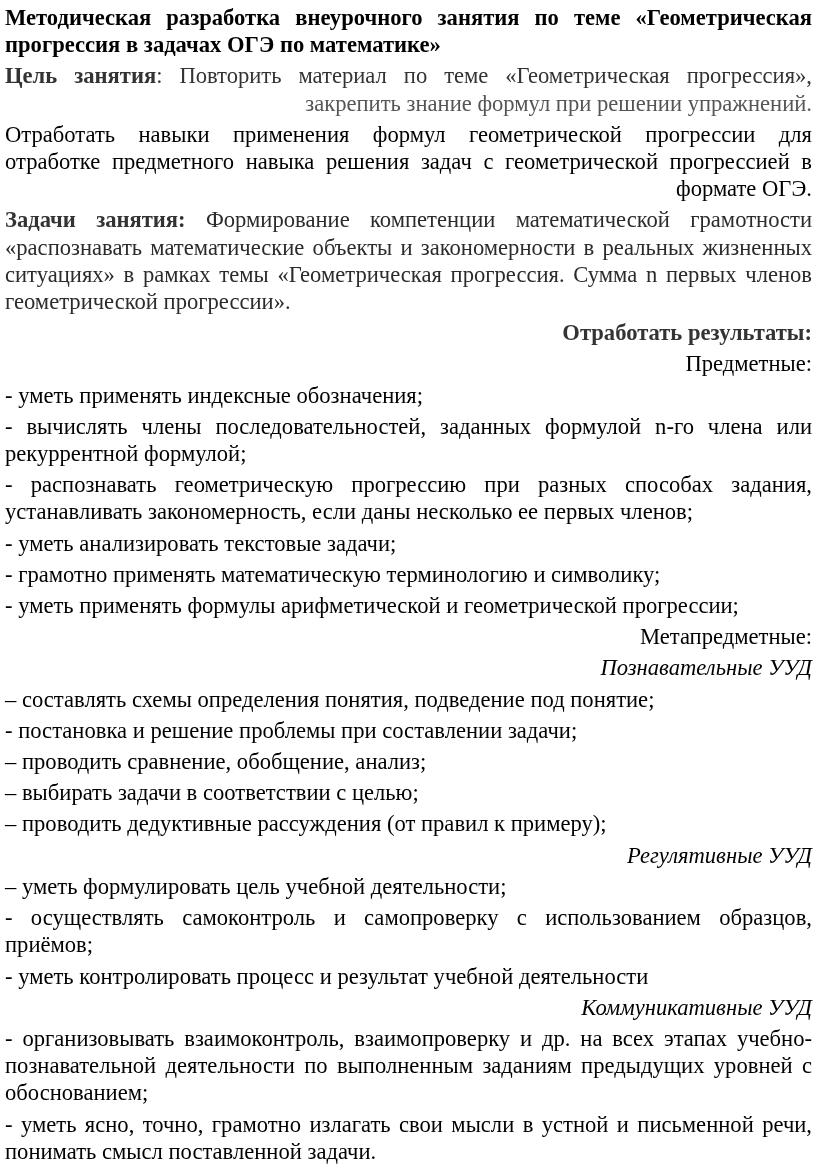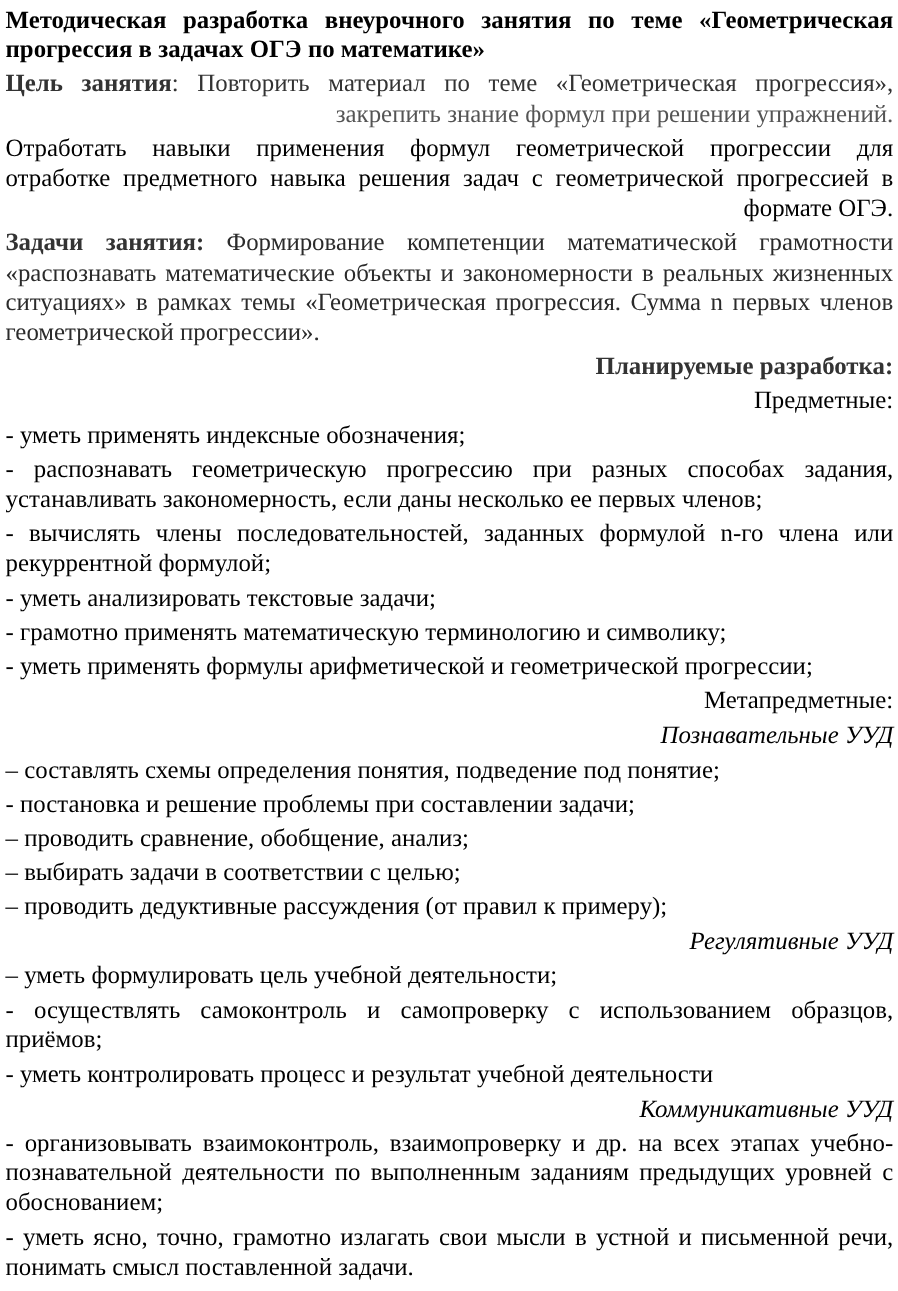--- a/index.html
+++ b/index.html
@@ -52,26 +52,26 @@
   </p>
 
   <p>
     <span class="line last-justify">Отработать навыки применения формул геометрической прогрессии для</span>
     <span class="line last-justify">отработке предметного навыка решения задач с геометрической прогрессией в</span>
     <span class="line left">формате ОГЭ.</span>
   </p>
 
   <p class="dark"><span class="bold label-dark">Задачи занятия:</span><span> Формирование компетенции математической грамотности «распознавать математические объекты и закономерности в реальных жизненных ситуациях» в рамках темы «Геометрическая прогрессия. Сумма n первых членов геометрической прогрессии».</span></p>
 
-  <p class="bold label-dark left">Планируемые разработка:</p>
+  <p class="bold label-dark left">Отработать результаты:</p>
 
   <p class="left">Предметные:</p>
   <p>- уметь применять индексные обозначения;</p>
+  <p>- вычислять члены последовательностей, заданных формулой n-го члена или рекуррентной формулой;</p>
   <p>- распознавать геометрическую прогрессию при разных способах задания, устанавливать закономерность, если даны несколько ее первых членов;</p>
-  <p>- вычислять члены последовательностей, заданных формулой n-го члена или рекуррентной формулой;</p>
   <p>- уметь анализировать текстовые задачи;</p>
   <p>- грамотно применять математическую терминологию и символику;</p>
   <p>- уметь применять формулы арифметической и геометрической прогрессии;</p>
 
   <p class="left">Метапредметные:</p>
 
   <p class="italic left">Познавательные УУД</p>
   <p>– составлять схемы определения понятия, подведение под понятие;</p>
   <p>- постановка и решение проблемы при составлении задачи;</p>
   <p>– проводить сравнение, обобщение, анализ;</p>

